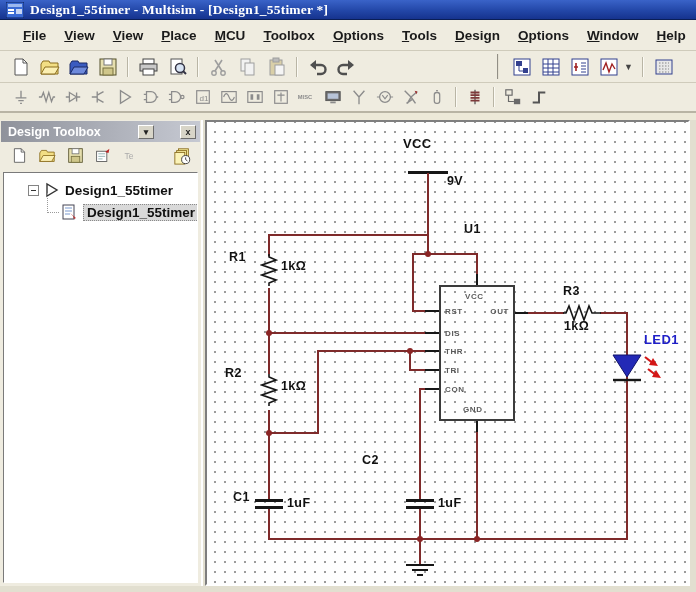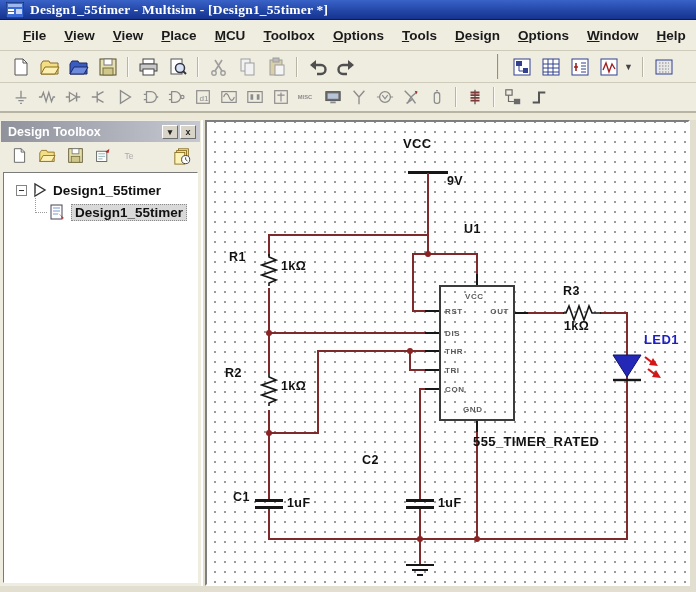--- a/index.html
+++ b/index.html
@@ -30,29 +30,29 @@
   .tgroup-right { margin-left:auto; margin-right:12px; display:flex; align-items:center; border-left:2px groove #e6e2d4; padding-left:8px; }
   .dropdown-arrow { font-size:9px; color:#444; margin:0 4px 0 1px; }
 
   
   .main { position:absolute; top:120px; left:0; width:696px; height:472px; background:#E2DFD0; }
 
   
   .design-toolbox { position:absolute; left:0; top:0; width:203px; height:466px; background:#EFECE0;
     border-right:2px solid #fff; padding:1px; }
   .dt-title { height:21px; background:linear-gradient(to right,#8F929B,#C6C9D2); display:flex; align-items:center;
-    padding:0 4px 0 7px; }
+    padding:0 4px 0 7px;gap:24px; }
   .dt-title-text { color:#fff; font-size:12.5px; font-weight:bold; flex:1; }
   .dt-btn { width:16px; height:14px; background:#D8D5C8; border:1px solid; border-color:#fff #6c6c6c #6c6c6c #fff;
     font-size:9px; line-height:12px; text-align:center; color:#222; margin-left:2px; font-weight:bold; }
   .dt-toolbar { height:27px; display:flex; align-items:center; padding:2px 4px; }
   .dt-toolbar .tbtn { width:24px; height:22px;justify-content:center; }
   .dt-spacer { flex:1; }
   .dt-tree { position:absolute; left:3px; right:3px; top:52px; bottom:3px; background:#fff;
-    border:1px solid; border-color:#7a7a7a #fff #fff #7a7a7a; padding:6px 8px; overflow:hidden; }
+    border:1px solid; border-color:#7a7a7a #fff #fff #7a7a7a; padding:6px 20px; overflow:hidden; }
   .tree-row { display:flex; align-items:center; height:22px; font-size:13.5px; font-weight:600; color:#111; white-space:nowrap; }
   .tree-expander { width:11px; height:11px; border:1px solid #848484; background:#fff; margin:0 4px 0 4px;
     position:relative; flex:0 0 auto; }
   .tree-expander::after { content:""; position:absolute; left:2px; top:4px; width:5px; height:1px; background:#333; }
   .tree-icon { width:17px; height:16px; margin-right:5px; flex:0 0 auto; }
   .tree-connector { width:12px; height:20px; border-left:1px dotted #9a9a9a; border-bottom:1px dotted #9a9a9a;
     margin:-10px 2px 8px 9px; flex:0 0 auto; }
   .tree-label-selected { background:#D9D9D9; border:1px dotted #8a8a8a; padding:0 3px; }
 
   
@@ -511,18 +511,17 @@
         <div class="chip">
           <span class="pin-lbl" style="left:24px; top:5px;">VCC</span>
           <span class="pin-lbl" style="left:22px; bottom:5px;">GND</span>
           <span class="pin-lbl" style="right:4px; top:20px;">OUT</span>
           <span class="pin-lbl" style="left:4px; top:20px;">RST</span>
           <span class="pin-lbl" style="left:4px; top:42px;">DIS</span>
           <span class="pin-lbl" style="left:4px; top:60px;">THR</span>
           <span class="pin-lbl" style="left:4px; top:79px;">TRI</span>
           <span class="pin-lbl" style="left:4px; top:98px;">CON</span>
         </div>
-        <span class="lbl" style="left:266px; top:312px; font-size:13px;">555_TIMER_RATED</span>
 
       </div>
     </div>
   </div>
 </div>
 
 </body></html>

